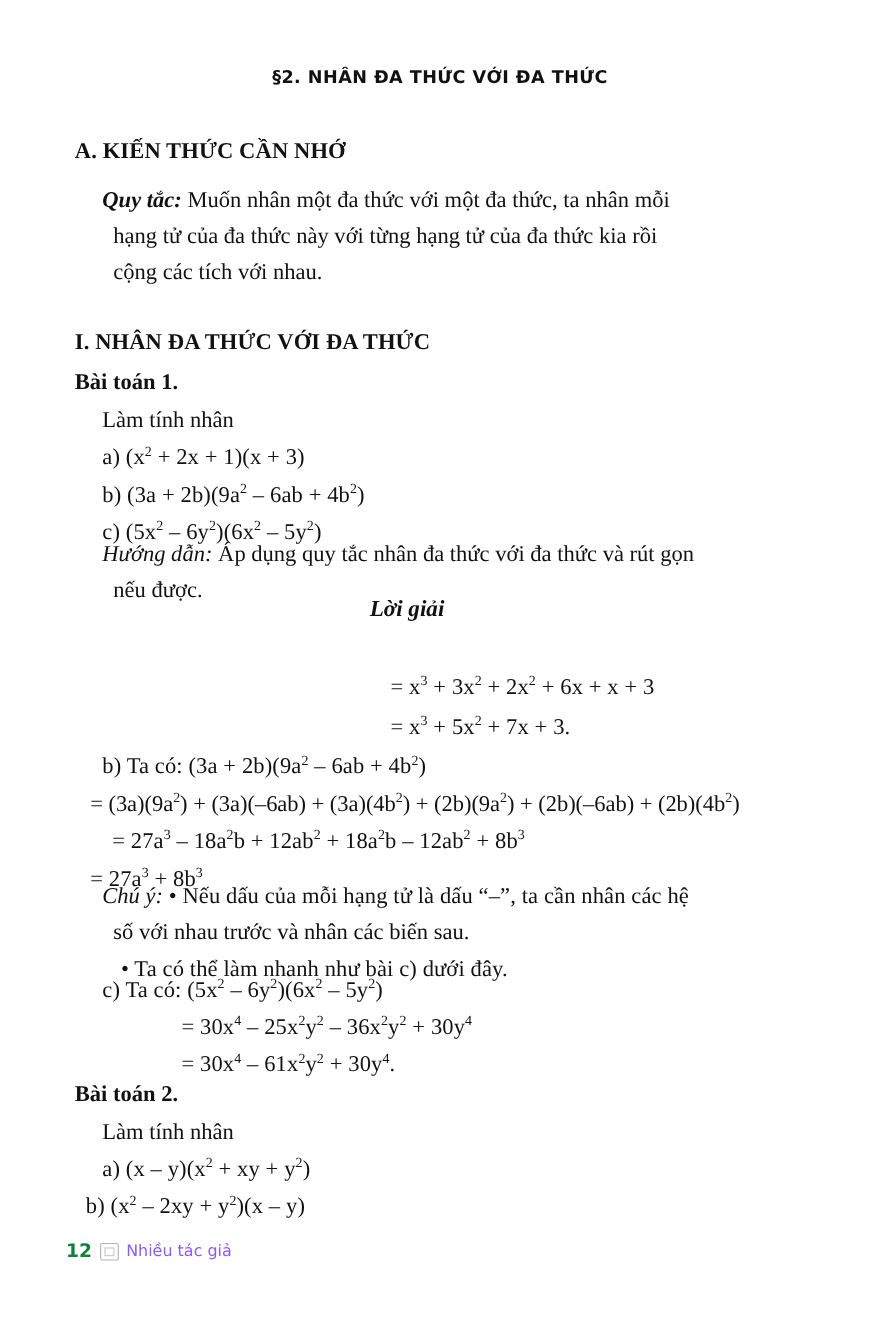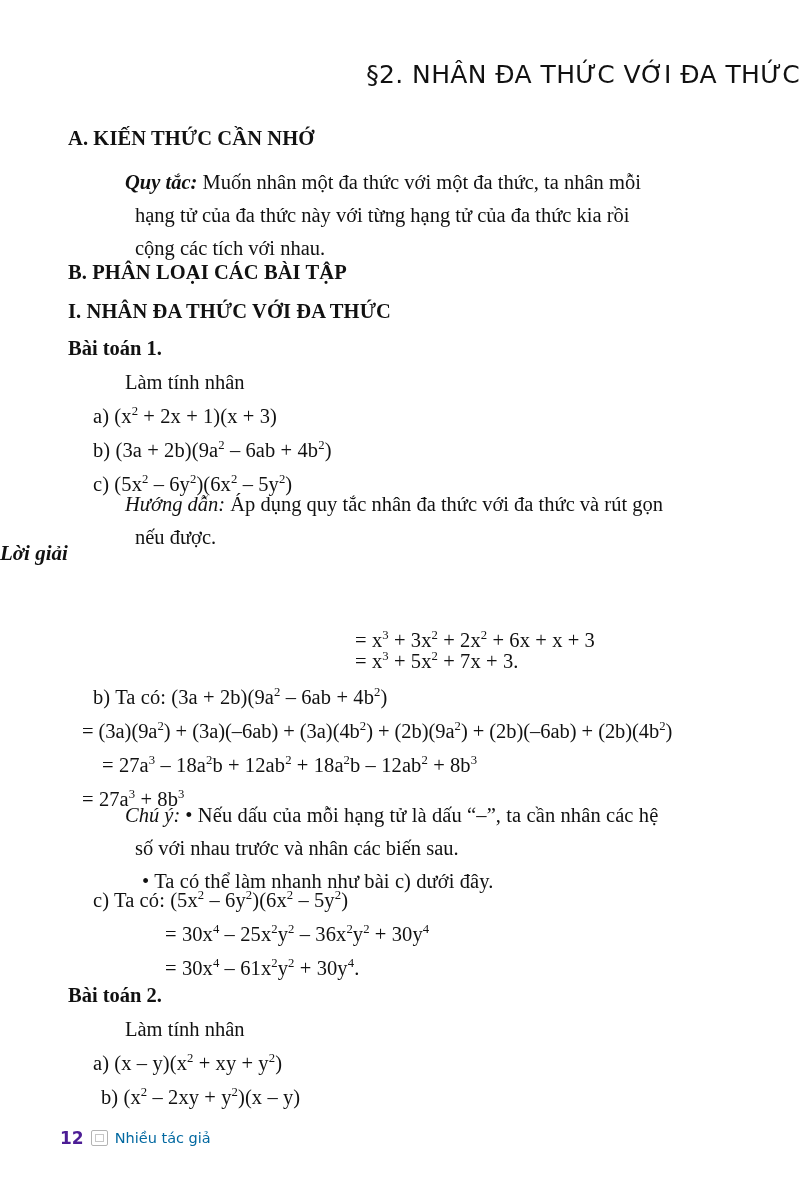--- a/index.html
+++ b/index.html
@@ -24,43 +24,42 @@
     position: absolute;
     white-space: nowrap;
     line-height: 1.0;
   }
 
   
   #doc-title {
     top: 62px;
     left: 0;
     width: 800px;
-    text-align: right;
+    text-align: center;
     font-family: "DejaVu Sans", "Liberation Sans", sans-serif;
-    font-weight: normal;
-    font-size: 25px;
+    font-weight: bold;
+    font-size: 16px;
     letter-spacing: 0.4px;
     white-space: nowrap;
   }
 
   
   .heading {
     font-weight: bold;
     font-size: 20.5px;
     letter-spacing: 0.1px;
   }
   .boldrun {
     font-weight: bold;
     font-size: 20.5px;
   }
 
   
   .body {
     font-size: 20.5px;
-    margin-left: 32px;
   }
   .mathline {
     font-size: 20.5px;
     letter-spacing: 0.1px;
   }
   .it {
     font-style: italic;
   }
   .bi {
     font-weight: bold;
@@ -71,80 +70,80 @@
     font-size: 0.62em;
     vertical-align: super;
     line-height: 0;
   }
 
   
   #loi-giai {
     top: 543px;
     left: 0;
     width: 740px;
+    text-align: center;
     font-weight: bold;
     font-style: italic;
     font-size: 21px;
   }
 
   
   #footer {
     position: absolute;
     left: 60px;
     top: 1128px;
     display: flex;
     align-items: center;
     gap: 7px;
     font-family: "DejaVu Sans", "Liberation Sans", sans-serif;
   }
   #footer .pgnum {
     font-size: 17px;
     font-weight: bold;
-    color: #4c1d95;
+    color: #15803d;
   }
   #footer .sepbox {
     width: 15px;
     height: 14px;
     border: 1.5px solid #9a9a9a;
     border-radius: 2px;
     position: relative;
     opacity: 0.75;
   }
   #footer .sepbox::after {
     content: "";
     position: absolute;
     left: 3px;
     top: 3px;
     width: 7px;
     height: 6px;
     border: 1px solid #b5b5b5;
   }
   #footer .pub {
     font-size: 14.5px;
-    color: #0369a1;
+    color: #8b5cf6;
   }
 
   .bullet { letter-spacing: 0.1px; }
 </style>
 </head>
 <body>
 
 <div id="page">
 
   <div class="t" id="doc-title">§2. NHÂN ĐA THỨC VỚI ĐA THỨC</div>
 
   <div class="t heading" style="top:128px; left:68px;">A. KIẾN THỨC CẦN NHỚ</div>
 
   <div class="t body" style="top:172px; left:93px;">
     <span class="bi">Quy tắc:</span><span> </span><span>Muốn nhân một đa thức với một đa thức, ta nhân mỗi</span>
   </div>
   <div class="t body" style="top:205px; left:103px;">hạng tử của đa thức này với từng hạng tử của đa thức kia rồi</div>
   <div class="t body" style="top:238px; left:103px;">cộng các tích với nhau.</div>
 
-  <div class="t heading" style="top:262px; left:68px;">B. PHÂN LOẠI CÁC BÀI TẬP</div>
 
   <div class="t heading" style="top:301px; left:68px;">I. NHÂN ĐA THỨC VỚI ĐA THỨC</div>
 
   <div class="t boldrun" style="top:338px; left:68px;">Bài toán 1.</div>
 
   <div class="t body" style="top:372px; left:93px;">Làm tính nhân</div>
 
   <div class="t mathline" style="top:406px; left:93px;">
     <span>a) (x</span><sup>2</sup><span> + 2x + 1)(x + 3)</span>
   </div>
@@ -158,21 +157,21 @@
   </div>
 
   <div class="t body" style="top:494px; left:93px;">
     <span class="it">Hướng dẫn:</span><span> </span><span>Áp dụng quy tắc nhân đa thức với đa thức và rút gọn</span>
   </div>
   <div class="t body" style="top:527px; left:103px;">nếu được.</div>
 
   <div class="t" id="loi-giai">Lời giải</div>
 
 
-  <div class="t mathline" style="top:630px; left:355px;text-align:right;">
+  <div class="t mathline" style="top:615px; left:355px;text-align:right;">
     <span>= x</span><sup>3</sup><span> + 3x</span><sup>2</sup><span> + 2x</span><sup>2</sup><span> + 6x + x + 3</span>
   </div>
 
   <div class="t mathline" style="top:651px; left:355px;">
     <span>= x</span><sup>3</sup><span> + 5x</span><sup>2</sup><span> + 7x + 3.</span>
   </div>
 
   <div class="t mathline" style="top:687px; left:93px;">
     <span>b) Ta có: (3a + 2b)(9a</span><sup>2</sup><span> – 6ab + 4b</span><sup>2</sup><span>)</span>
   </div>
@@ -208,21 +207,21 @@
   </div>
 
   <div class="t boldrun" style="top:985px; left:68px;">Bài toán 2.</div>
 
   <div class="t body" style="top:1019px; left:93px;">Làm tính nhân</div>
 
   <div class="t mathline" style="top:1053px; left:93px;">
     <span>a) (x – y)(x</span><sup>2</sup><span> + xy + y</span><sup>2</sup><span>)</span>
   </div>
 
-  <div class="t mathline" style="top:1087px; left:101px;">
+  <div class="t mathline" style="top:1087px; left:78px;">
     <span>b) (x</span><sup>2</sup><span> – 2xy + y</span><sup>2</sup><span>)(x – y)</span>
   </div>
 
   <div id="footer">
     <span class="pgnum">12</span>
     <span class="sepbox"></span>
     <span class="pub">Nhiều tác giả</span>
   </div>
 
 </div>

